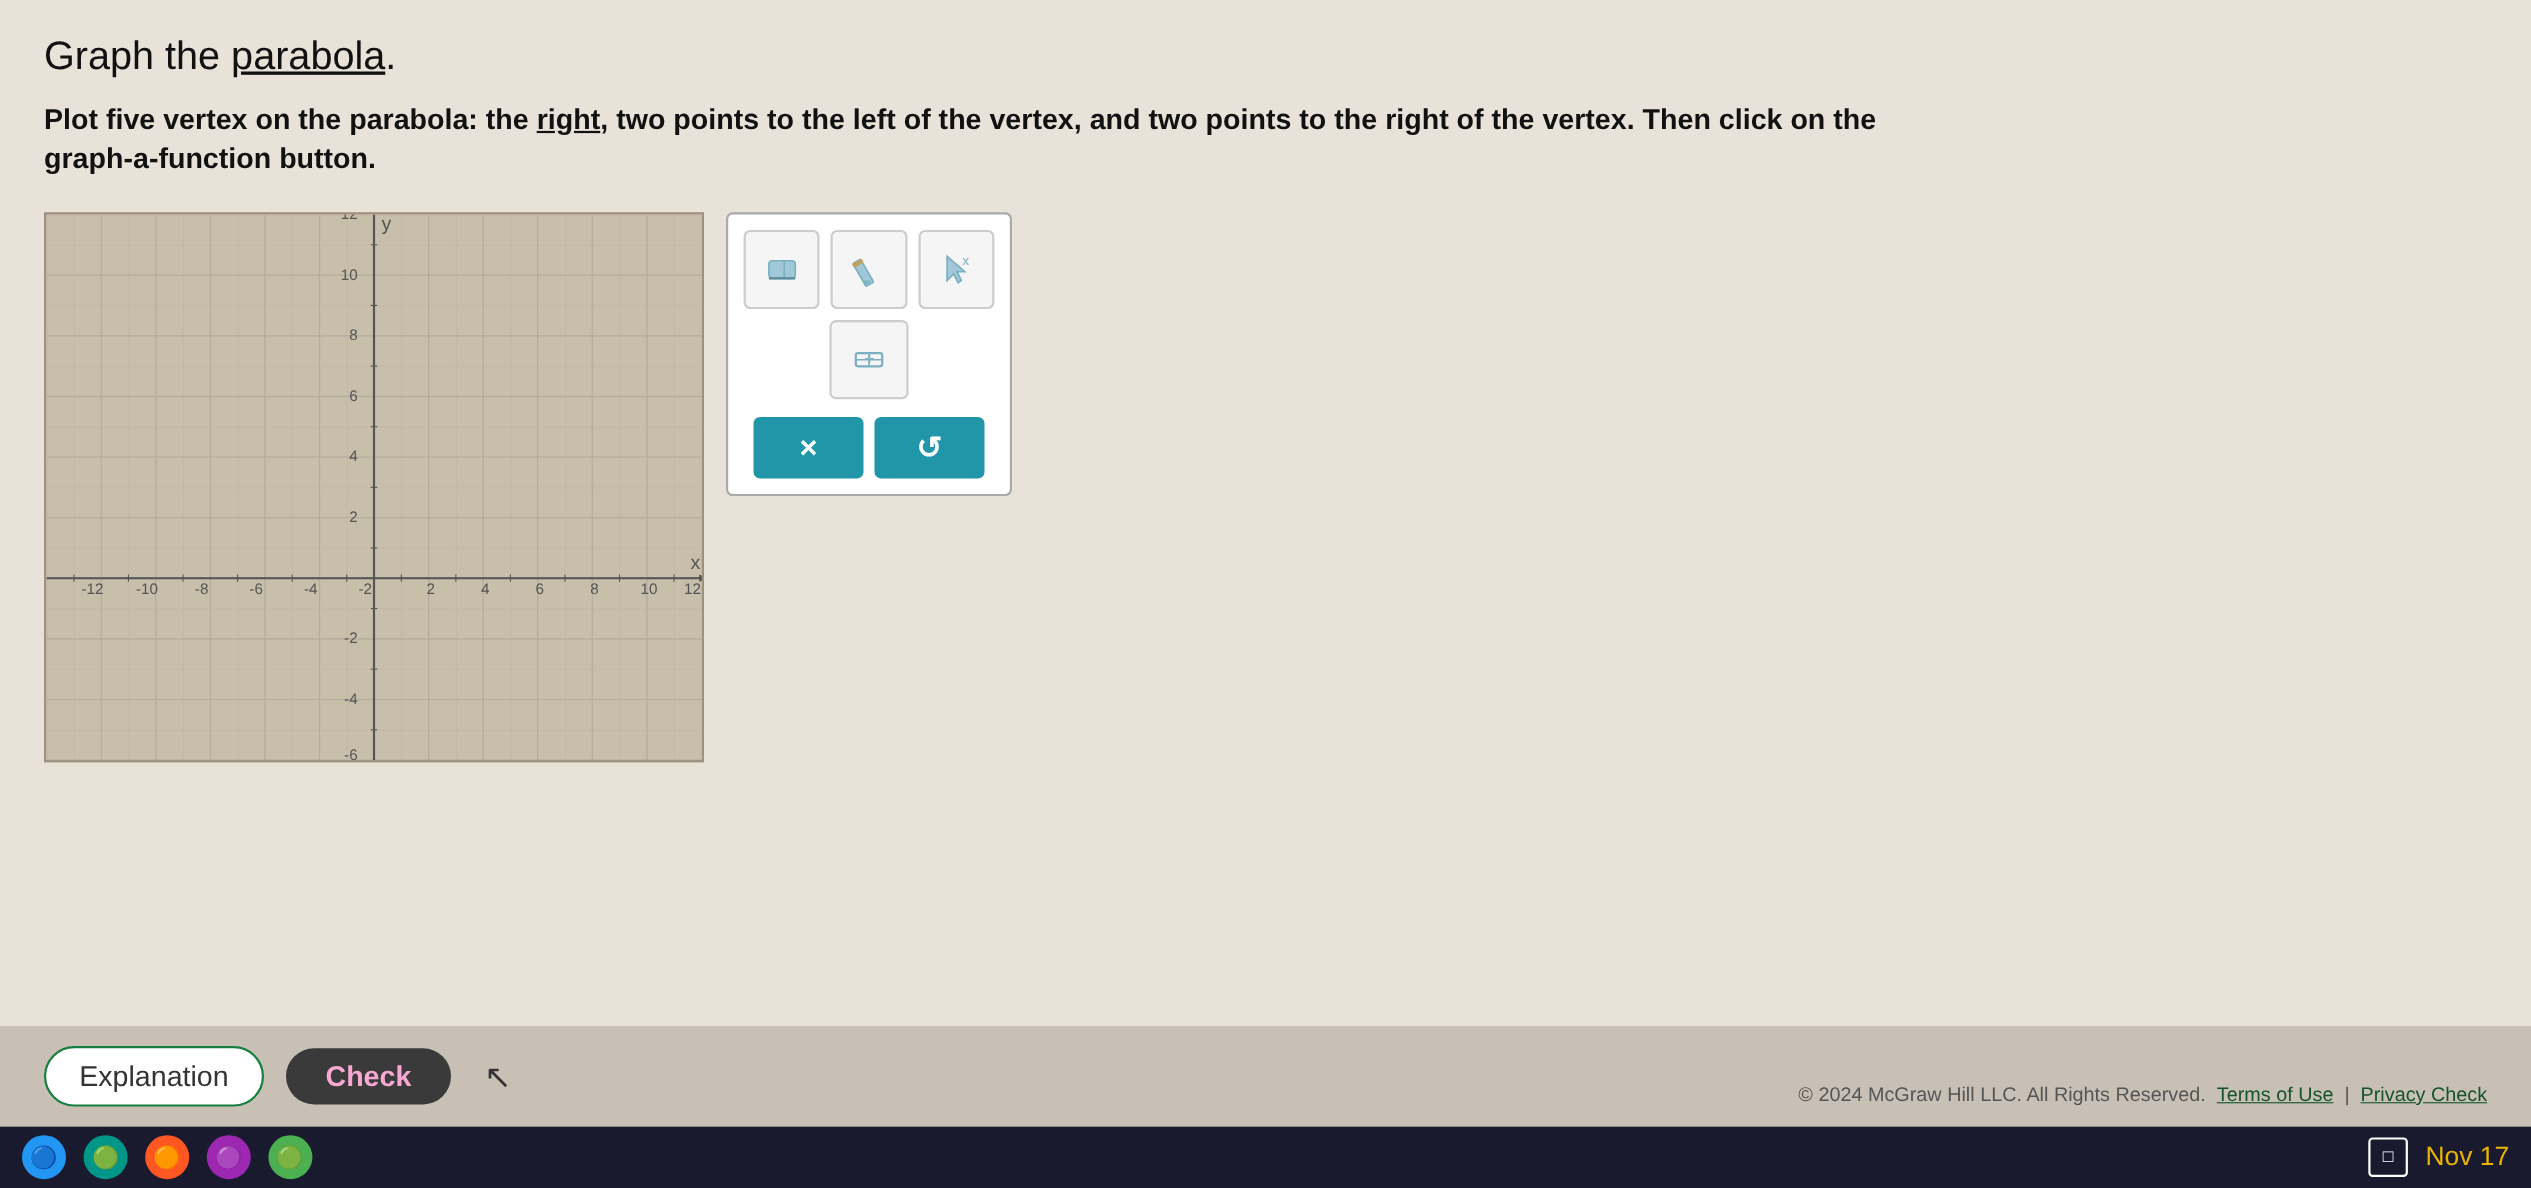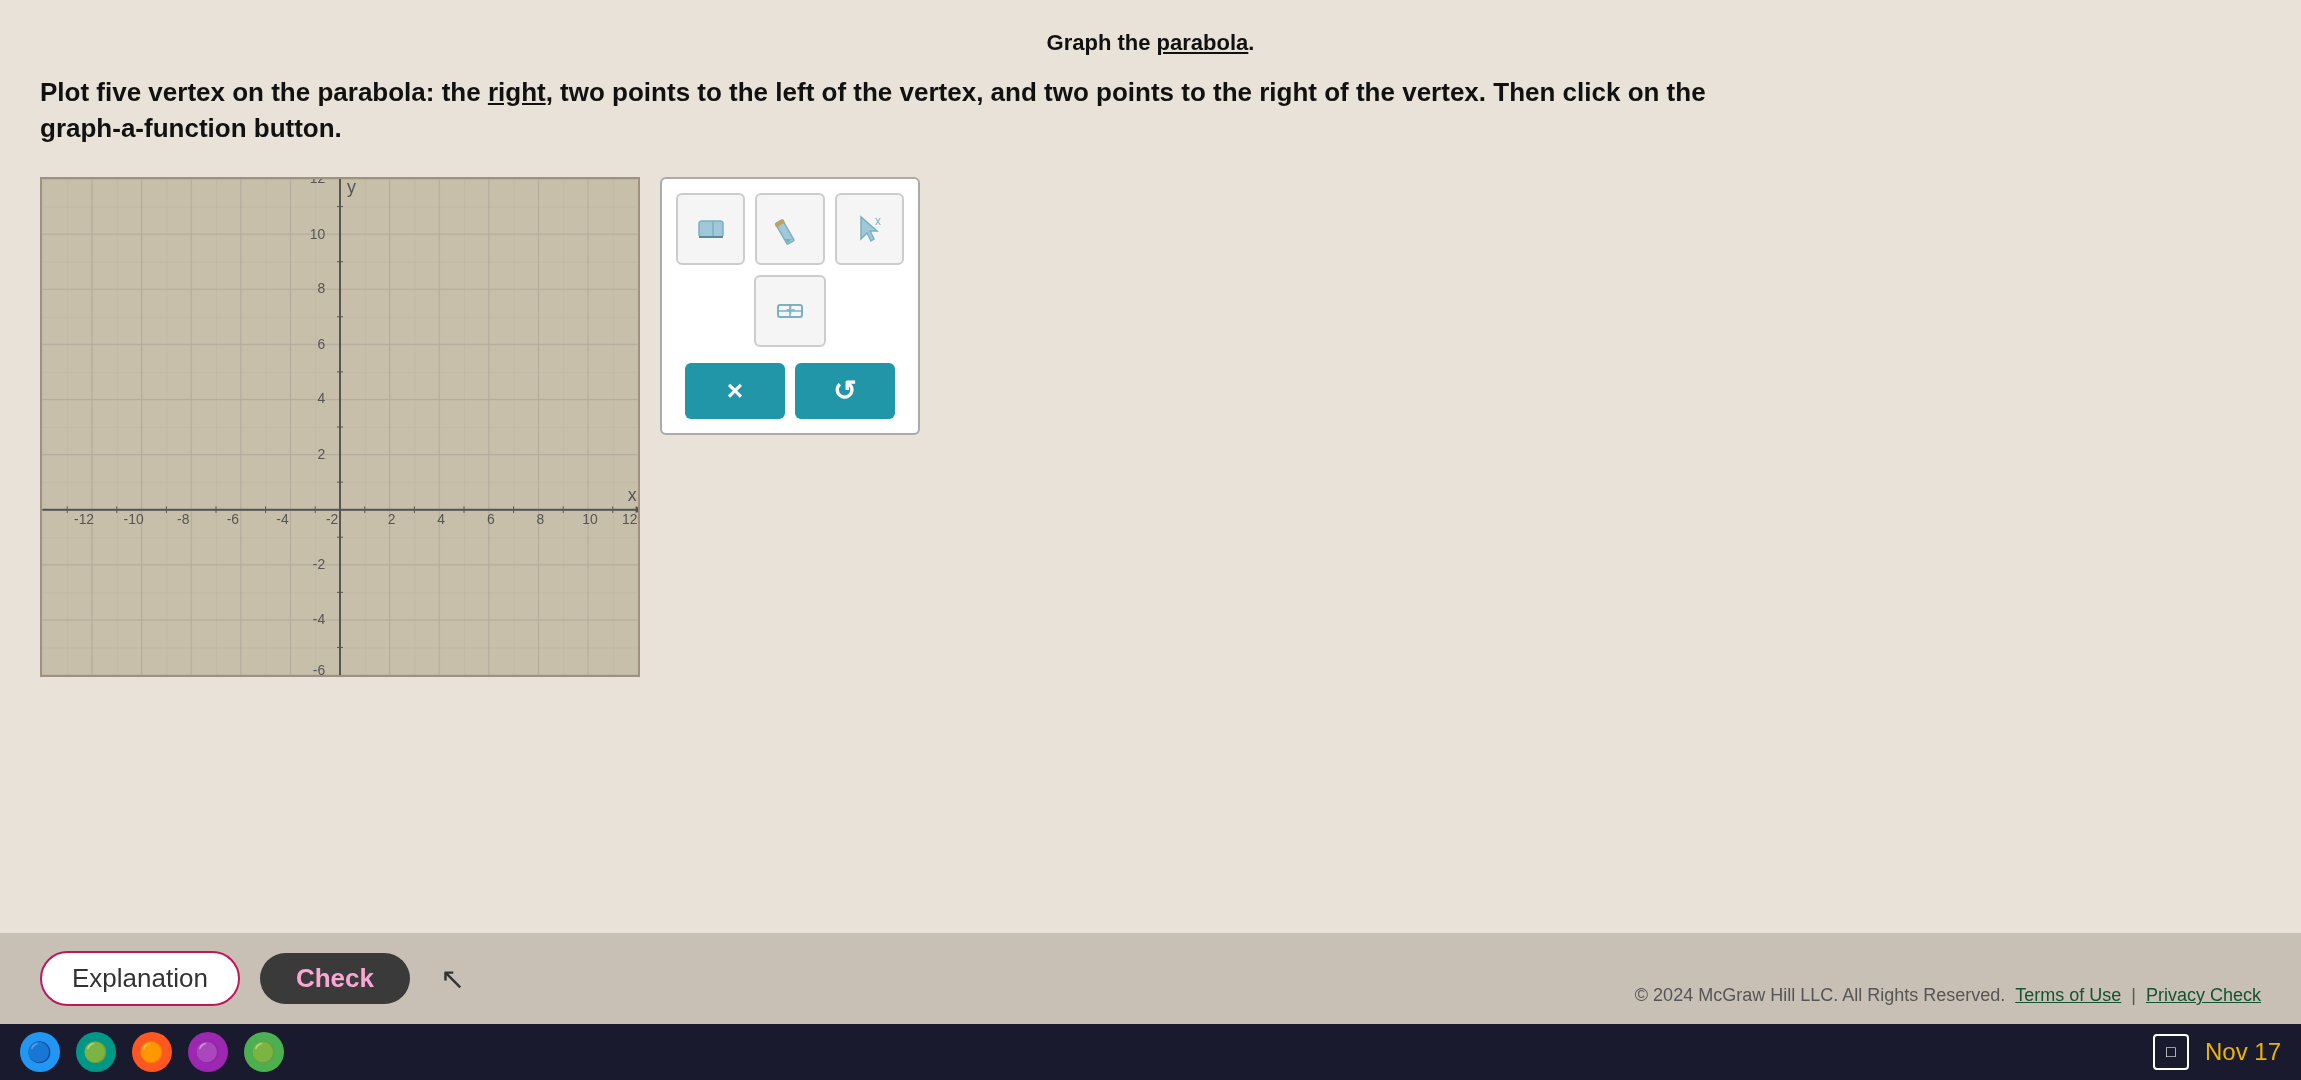--- a/index.html
+++ b/index.html
@@ -13,25 +13,24 @@
     }
 
     .main-content {
       flex: 1;
       background: #e8e2d8;
       padding: 30px 40px 20px 40px;
       position: relative;
     }
 
     .instruction-title {
-      font-size: 22px;
-      font-weight: bold;
+      font-size: 36px;
+      font-weight: normal;
       margin-bottom: 18px;
       color: #111;
-      text-align: center;
     }
 
     .instruction-title a {
       text-decoration: underline;
       color: #111;
     }
 
     .equation {
       font-size: 30px;
       margin-left: 80px;
@@ -149,21 +148,21 @@
       padding: 18px 40px;
       display: flex;
       flex-direction: row;
       align-items: center;
       gap: 20px;
       position: relative;
     }
 
     .explanation-btn {
       background: white;
-      border: 2px solid #be185d;
+      border: 2px solid #15803d;
       border-radius: 30px;
       padding: 10px 30px;
       font-size: 26px;
       cursor: pointer;
       color: #333;
     }
 
     .check-btn {
       background: #3a3a3a;
       border: none;

